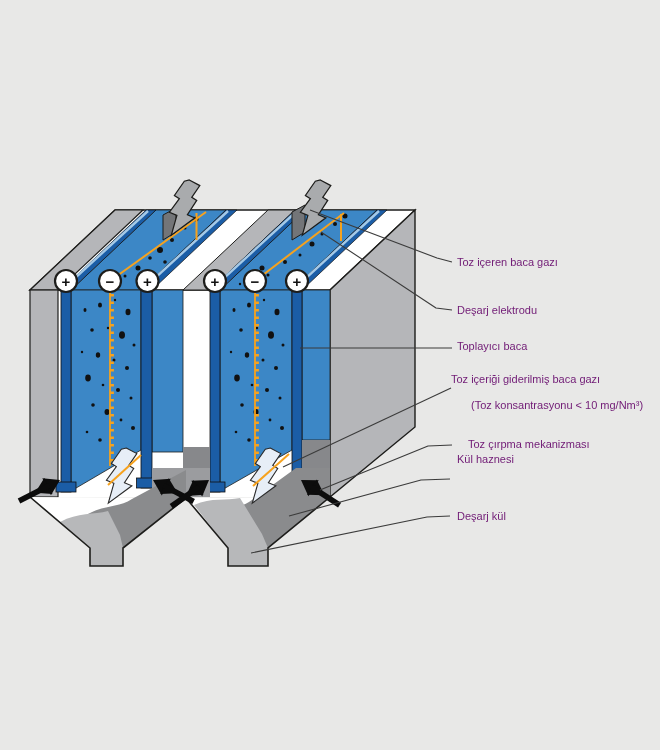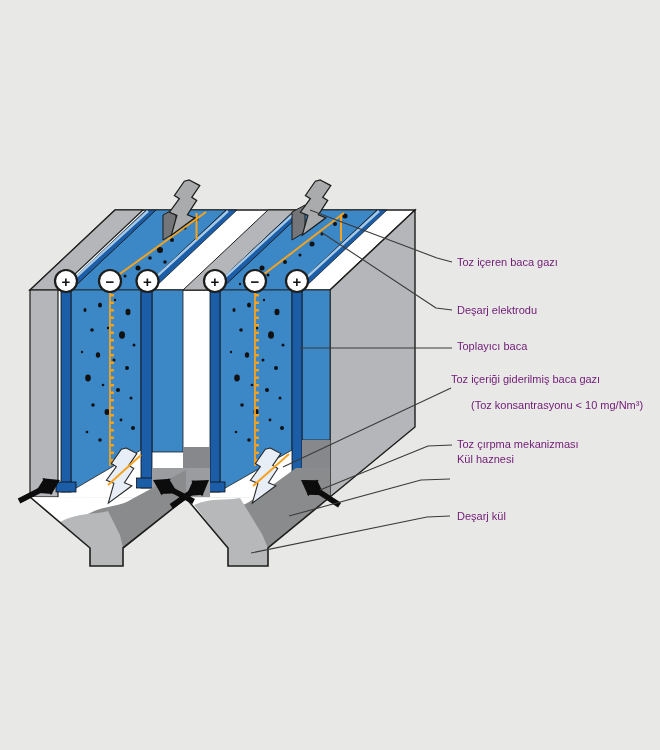--- a/index.html
+++ b/index.html
@@ -230,16 +230,16 @@
     <path d="M289,516 L421,480 L450,479"></path>
     <path d="M251,553 L427,517 L450,516"></path>
   </g>
 </svg>
 
   <div class="diagram-label" style="left:457px;top:255px;">Toz içeren baca gazı</div>
   <div class="diagram-label" style="left:457px;top:303px;">Deşarj elektrodu</div>
   <div class="diagram-label" style="left:457px;top:339px;">Toplayıcı baca</div>
   <div class="diagram-label" style="left:451px;top:372px;text-align:center;">Toz içeriği giderilmiş baca gazı</div>
   <div class="diagram-label" style="left:451px;top:398px;margin-left:20px;">(Toz konsantrasyonu &lt; 10 mg/Nm³)</div>
-  <div class="diagram-label" style="left:457px;top:437px;text-align:right;">Toz çırpma mekanizması</div>
+  <div class="diagram-label" style="left:468px;top:437px;text-align:right;">Toz çırpma mekanizması</div>
   <div class="diagram-label" style="left:457px;top:452px;">Kül haznesi</div>
   <div class="diagram-label" style="left:457px;top:509px;">Deşarj kül</div>
 </div>
 
 </body></html>

